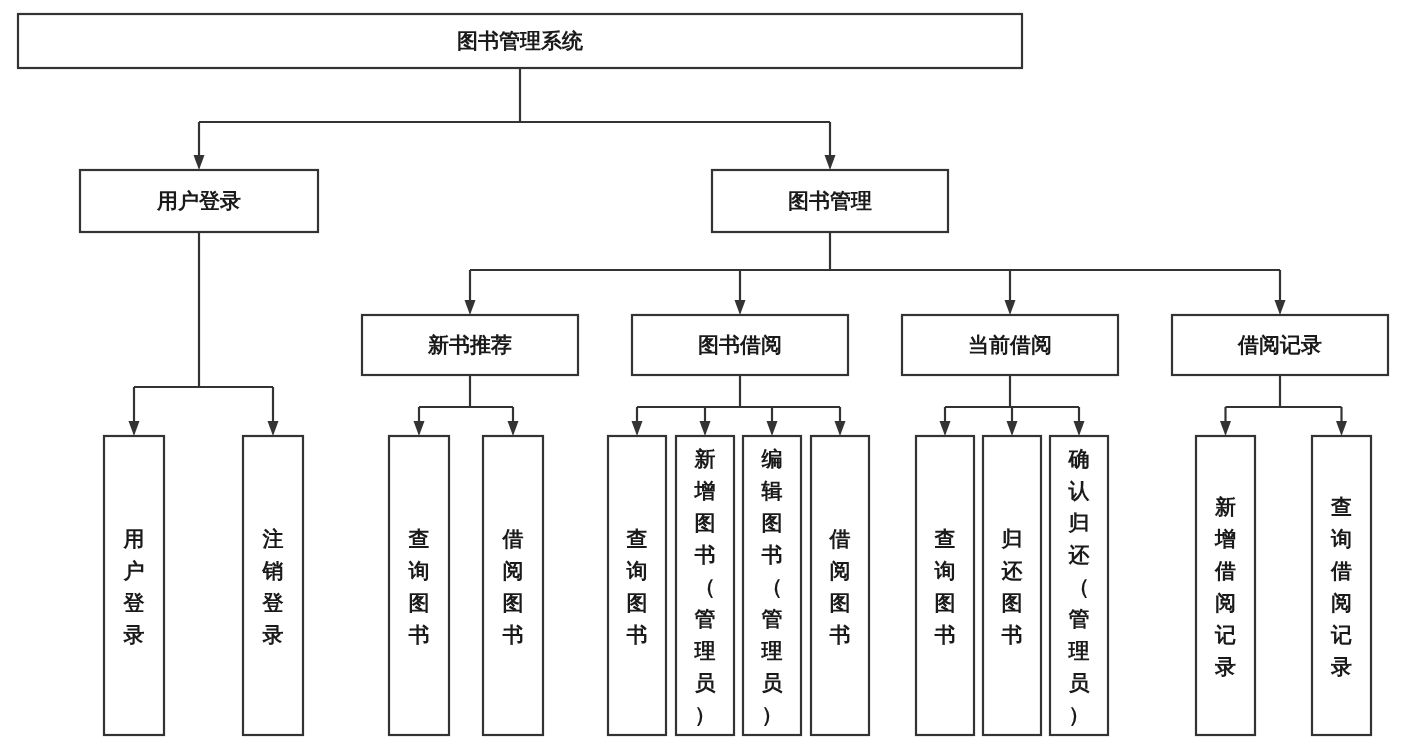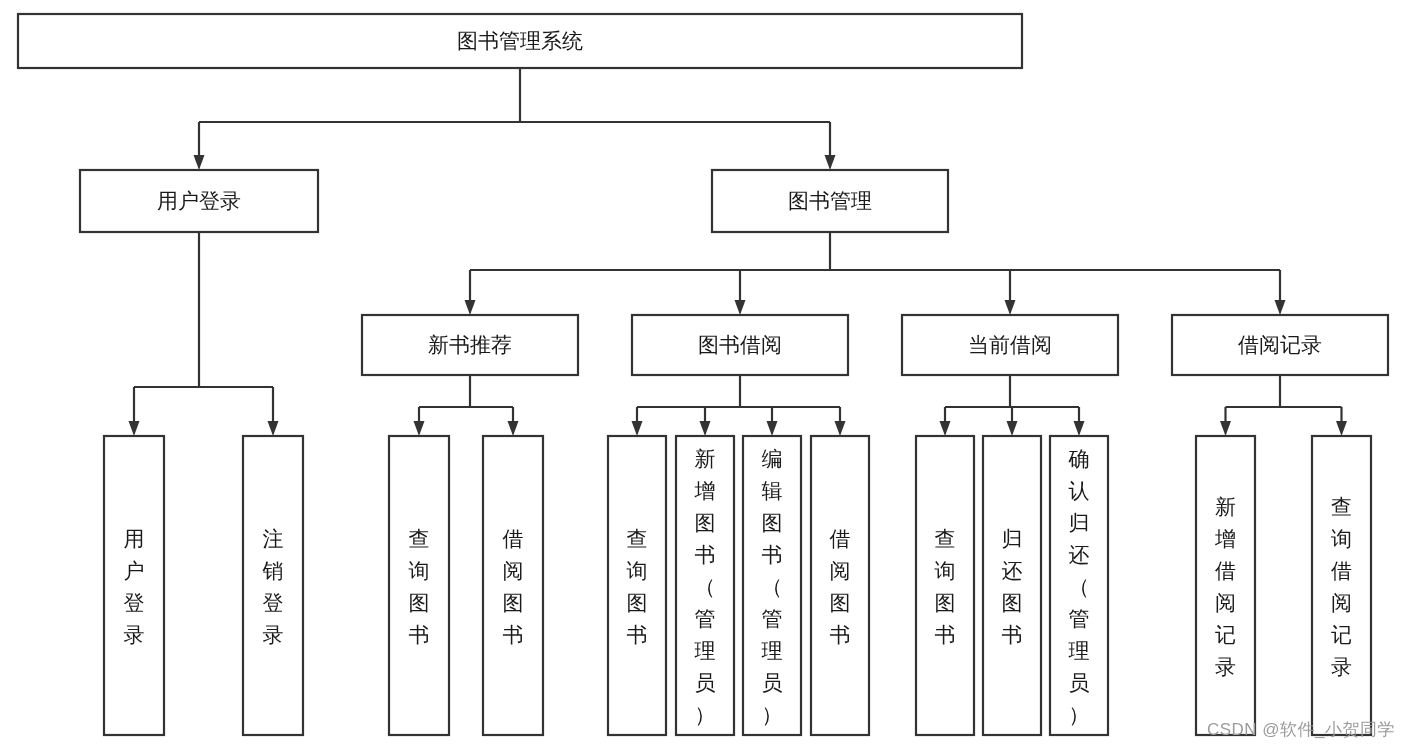--- a/index.html
+++ b/index.html
@@ -12,20 +12,21 @@
     width: 1405px;
     height: 747px;
     font-family: "Liberation Sans", "DejaVu Sans", sans-serif;
     overflow: hidden;
   }
   #diagram-root {
     position: relative;
     width: 1405px;
     height: 747px;
     background: #ffffff;
+    font-weight: bold;
   }
   svg.diagram-canvas {
     position: absolute;
     left: 0;
     top: 0;
     width: 1405px;
     height: 747px;
     display: block;
   }
   .node-box {
@@ -216,14 +217,13 @@
         <g>
           <rect x="1196" y="436" width="59" height="299" class="node-box"></rect>
           <text x="1225.5" y="514.46" class="node-label-v"><tspan x="1225.5" dy="0">新</tspan><tspan x="1225.5" dy="32">增</tspan><tspan x="1225.5" dy="32">借</tspan><tspan x="1225.5" dy="32">阅</tspan><tspan x="1225.5" dy="32">记</tspan><tspan x="1225.5" dy="32">录</tspan></text>
         </g>
         <g>
           <rect x="1312" y="436" width="59" height="299" class="node-box"></rect>
           <text x="1341.5" y="514.46" class="node-label-v"><tspan x="1341.5" dy="0">查</tspan><tspan x="1341.5" dy="32">询</tspan><tspan x="1341.5" dy="32">借</tspan><tspan x="1341.5" dy="32">阅</tspan><tspan x="1341.5" dy="32">记</tspan><tspan x="1341.5" dy="32">录</tspan></text>
         </g>
       </g>
   </svg>
-  <div class="watermark">CSDN @软件_小贺同学</div>
 </div>
 
 </body></html>

